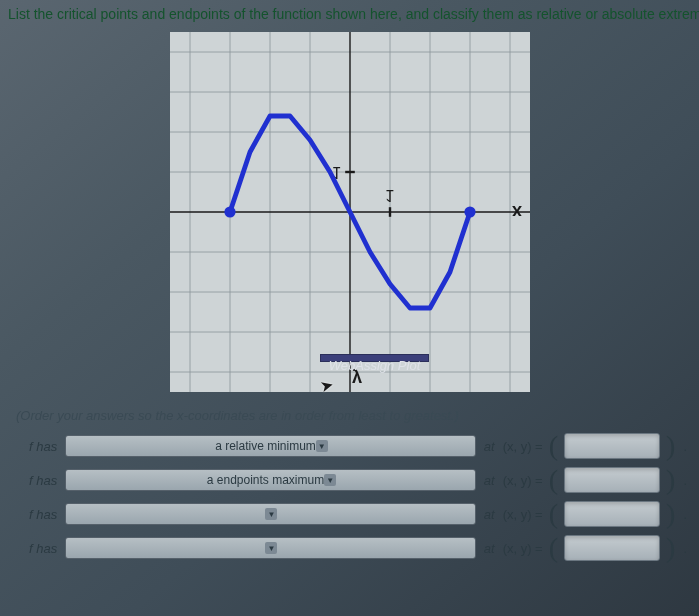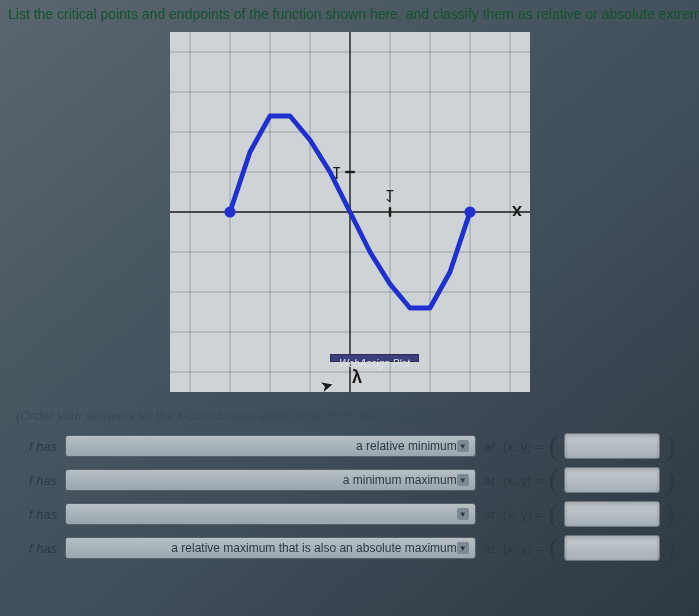--- a/index.html
+++ b/index.html
@@ -26,21 +26,21 @@
     justify-content: center;
     padding: 6px 0 2px 0;
   }
   .plot {
     background: #cdd3d5;
   }
   .plot-badge {
     display: inline-block;
     background: #3b3f7a;
     color: #dfe2e8;
-    font-size: 10px;
+    font-size: 13px;
     padding: 3px 8px;
     border: 1px solid #2b2f5a;
     font-style: italic;
   }
   .badge-row {
     display: flex;
     justify-content: center;
     transform: translateX(25px) translateY(-40px);
     height: 0;
   }
@@ -68,21 +68,21 @@
   }
   .select {
     flex: 1 1 auto;
     min-width: 0;
     height: 22px;
     border: 1px solid #55606a;
     background: linear-gradient(180deg, #b6bfc4 0%, #9aa6ae 100%);
     border-radius: 3px;
     display: flex;
     align-items: center;
-    justify-content: flex-end;
+    justify-content: center;
     padding: 0 6px 0 8px;
     color: #2b3a42;
     font-size: 12px;
     white-space: nowrap;
     overflow: hidden;
   }
   .select-text {
     overflow: hidden;
     text-overflow: ellipsis;
   }
@@ -200,48 +200,47 @@
     <span class="xy">(x, y) =</span>
     <span class="paren">(</span>
     <div class="answer-input"></div>
     <span class="paren">)</span>
     <span class="period">.</span>
   </div>
 
   <div class="row">
     <span class="fhas">f has</span>
     <div class="select">
-      <span class="select-text">a minimum maximum</span>
-      <span class="caret">▼</span>
-    </div>
-    <span class="at">at</span>
-    <span class="xy">(x, y) =</span>
-    <span class="paren">(</span>
-    <div class="answer-input"></div>
-    <span class="paren">)</span>
-    <span class="period">.</span>
-  </div>
-
-  <div class="row">
-    <span class="fhas">f has</span>
-    <div class="select">
-      <span class="caret">▼</span>
-    </div>
-    <span class="at">at</span>
-    <span class="xy">(x, y) =</span>
-    <span class="paren">(</span>
-    <div class="answer-input"></div>
-    <span class="paren">)</span>
-    <span class="period">.</span>
-  </div>
-
-  <div class="row">
-    <span class="fhas">f has</span>
-    <div class="select">
-      <span class="select-text">a relative maximum that is also an absolute maximum</span>
+      <span class="select-text">a endpoints maximum</span>
+      <span class="caret">▼</span>
+    </div>
+    <span class="at">at</span>
+    <span class="xy">(x, y) =</span>
+    <span class="paren">(</span>
+    <div class="answer-input"></div>
+    <span class="paren">)</span>
+    <span class="period">.</span>
+  </div>
+
+  <div class="row">
+    <span class="fhas">f has</span>
+    <div class="select">
+      <span class="caret">▼</span>
+    </div>
+    <span class="at">at</span>
+    <span class="xy">(x, y) =</span>
+    <span class="paren">(</span>
+    <div class="answer-input"></div>
+    <span class="paren">)</span>
+    <span class="period">.</span>
+  </div>
+
+  <div class="row">
+    <span class="fhas">f has</span>
+    <div class="select">
       <span class="caret">▼</span>
     </div>
     <span class="at">at</span>
     <span class="xy">(x, y) =</span>
     <span class="paren">(</span>
     <div class="answer-input"></div>
     <span class="paren">)</span>
     <span class="period">.</span>
   </div>
 

